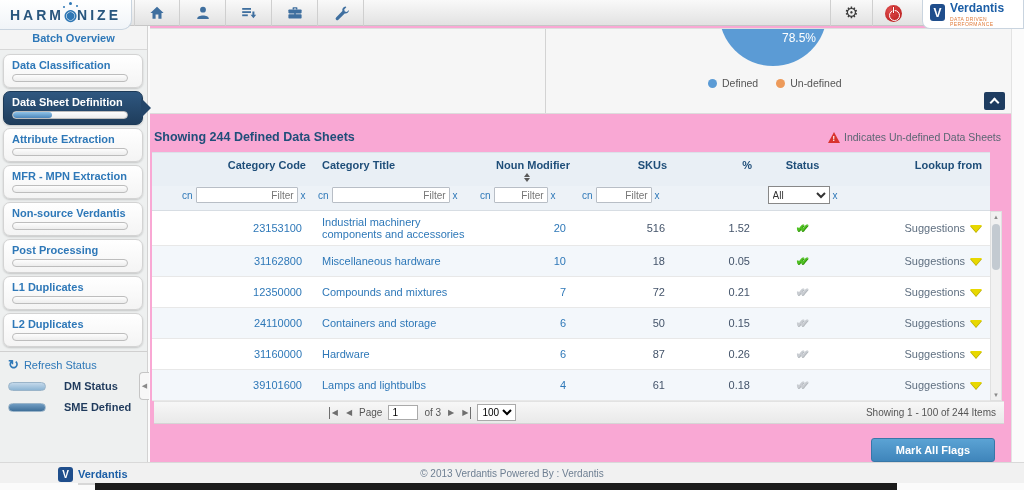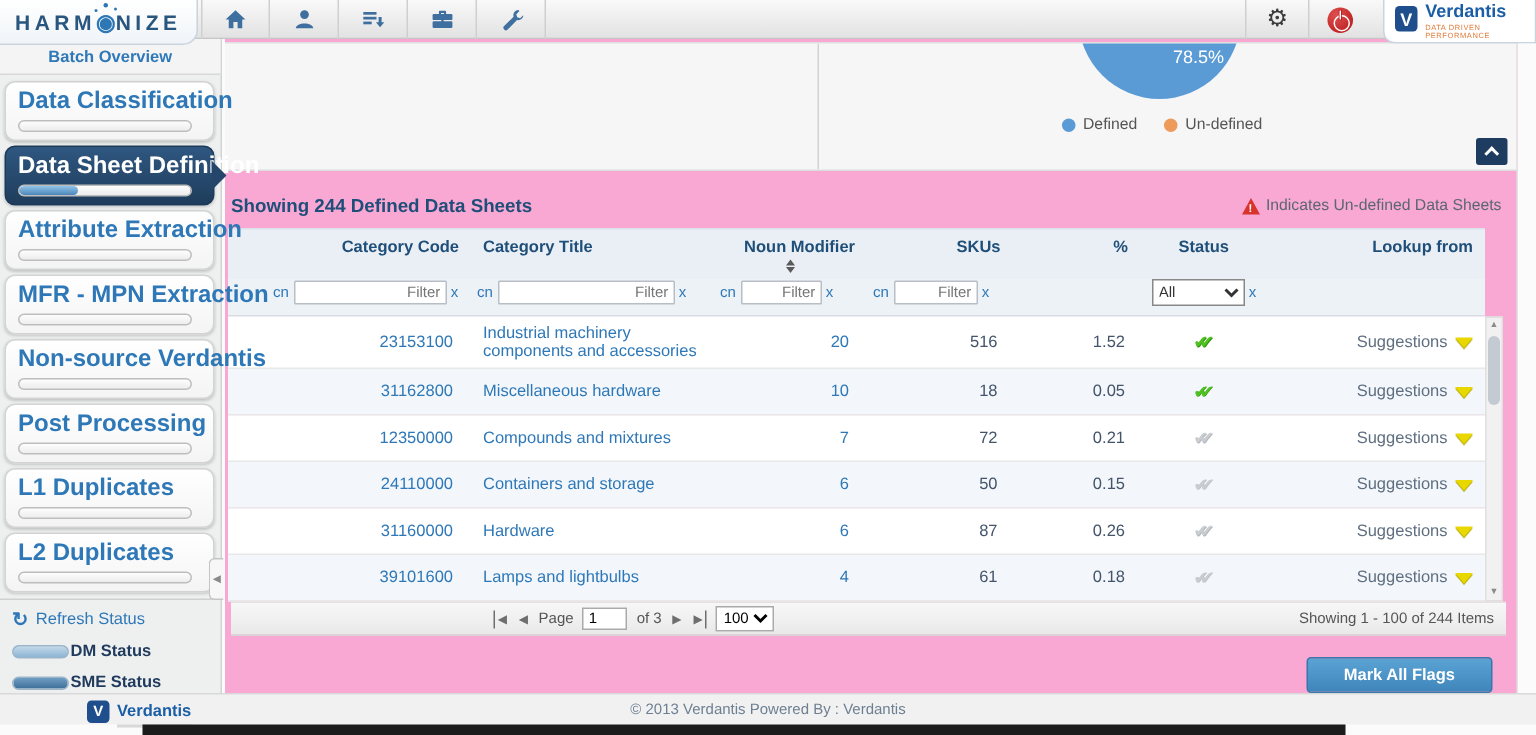--- a/index.html
+++ b/index.html
@@ -44,32 +44,32 @@
 
   
   .sidebar { position:absolute; left:0; top:26px; width:148px; height:436px; background:#eef0f0;
     border-right:1px solid #d2d2d2; z-index:20; }
   .sb-header { height:24px; display:flex; align-items:center; justify-content:center; font-size:11px;
     font-weight:bold; color:#2e78b8; background:#f4f4f4; border-bottom:1px solid #d8d8d8; cursor:pointer; }
   .sb-items { padding-top:4px; }
   .sb-item { position:relative; margin:0 4px 3px 3px; background:linear-gradient(#ffffff,#f4f4f4);
     border:1px solid #d3d3d3; border-radius:7px; box-shadow:0 1px 2px rgba(0,0,0,0.18);
     padding:4px 8px 5px; cursor:pointer; }
-  .sb-item .sb-label { font-size:16px; font-weight:600; color:#2e78b8; white-space:nowrap; }
+  .sb-item .sb-label { font-size:11px; font-weight:600; color:#2e78b8; white-space:nowrap; }
   .sb-pill { margin-top:3px; height:8px; width:116px; border:1px solid #bdbdbd; border-radius:5px;
     background:linear-gradient(#fdfdfd,#ededed); overflow:hidden; }
   .sb-pill-fill { height:100%; border-radius:5px; background:linear-gradient(#8fc3e8,#4c86ba); width:0; }
   .sb-item.active { background:linear-gradient(#2f5780,#1f3d5c); border-color:#1c3a58; }
   .sb-item.active .sb-label { color:#ffffff; }
   .sb-item.active::after { content:""; position:absolute; right:-9px; top:50%; margin-top:-10px;
     border:10px solid transparent; border-left:10px solid #24466a; border-right:none; }
   .sb-tools { border-top:1px solid #d0d0d0; margin-top:4px; padding:6px 8px; }
   .refresh-row { display:flex; align-items:center; gap:5px; font-size:11px; color:#2e78b8; cursor:pointer; }
   .refresh-glyph { font-size:13px; font-weight:bold; color:#2e78b8; line-height:1; }
-  .legend-row { display:flex; align-items:center; gap:1px; margin-top:9px; }
+  .legend-row { display:flex; align-items:center; gap:18px; margin-top:9px; }
   .legend-pill { width:38px; height:9px; border-radius:5px; border:1px solid #9ab4c9; }
   .pill-dm { background:linear-gradient(#c3d8ea,#8db5d4); }
   .pill-sme { background:linear-gradient(#6f9cc2,#3f6f99); }
   .legend-label { font-size:11px; font-weight:bold; color:#1f3a5c; }
   .collapse-handle { position:absolute; left:139px; top:372px; width:10px; height:28px; background:#f7f7f7;
     border:1px solid #c5c5c5; border-right:none; border-radius:4px 0 0 4px; display:flex; align-items:center;
     justify-content:center; font-size:7px; color:#8a8a8a; cursor:pointer; z-index:25; }
 
   
   .content { position:absolute; left:150px; top:26px; width:862px; height:436px; background:#f9a8d4;
@@ -298,21 +298,21 @@
       <div class="refresh-row">
         <span class="refresh-glyph">↻</span>
         <span>Refresh Status</span>
       </div>
       <div class="legend-row">
         <span class="legend-pill pill-dm"></span>
         <span class="legend-label">DM Status</span>
       </div>
       <div class="legend-row">
         <span class="legend-pill pill-sme"></span>
-        <span class="legend-label">SME Status</span>
+        <span class="legend-label">SME Defined</span>
       </div>
     </div>
   </aside>
   <div class="collapse-handle">◀</div>
 
   <main class="content">
 
     <section class="chart-panel">
       <div class="chart-divider"></div>
       <div class="pie"></div>

